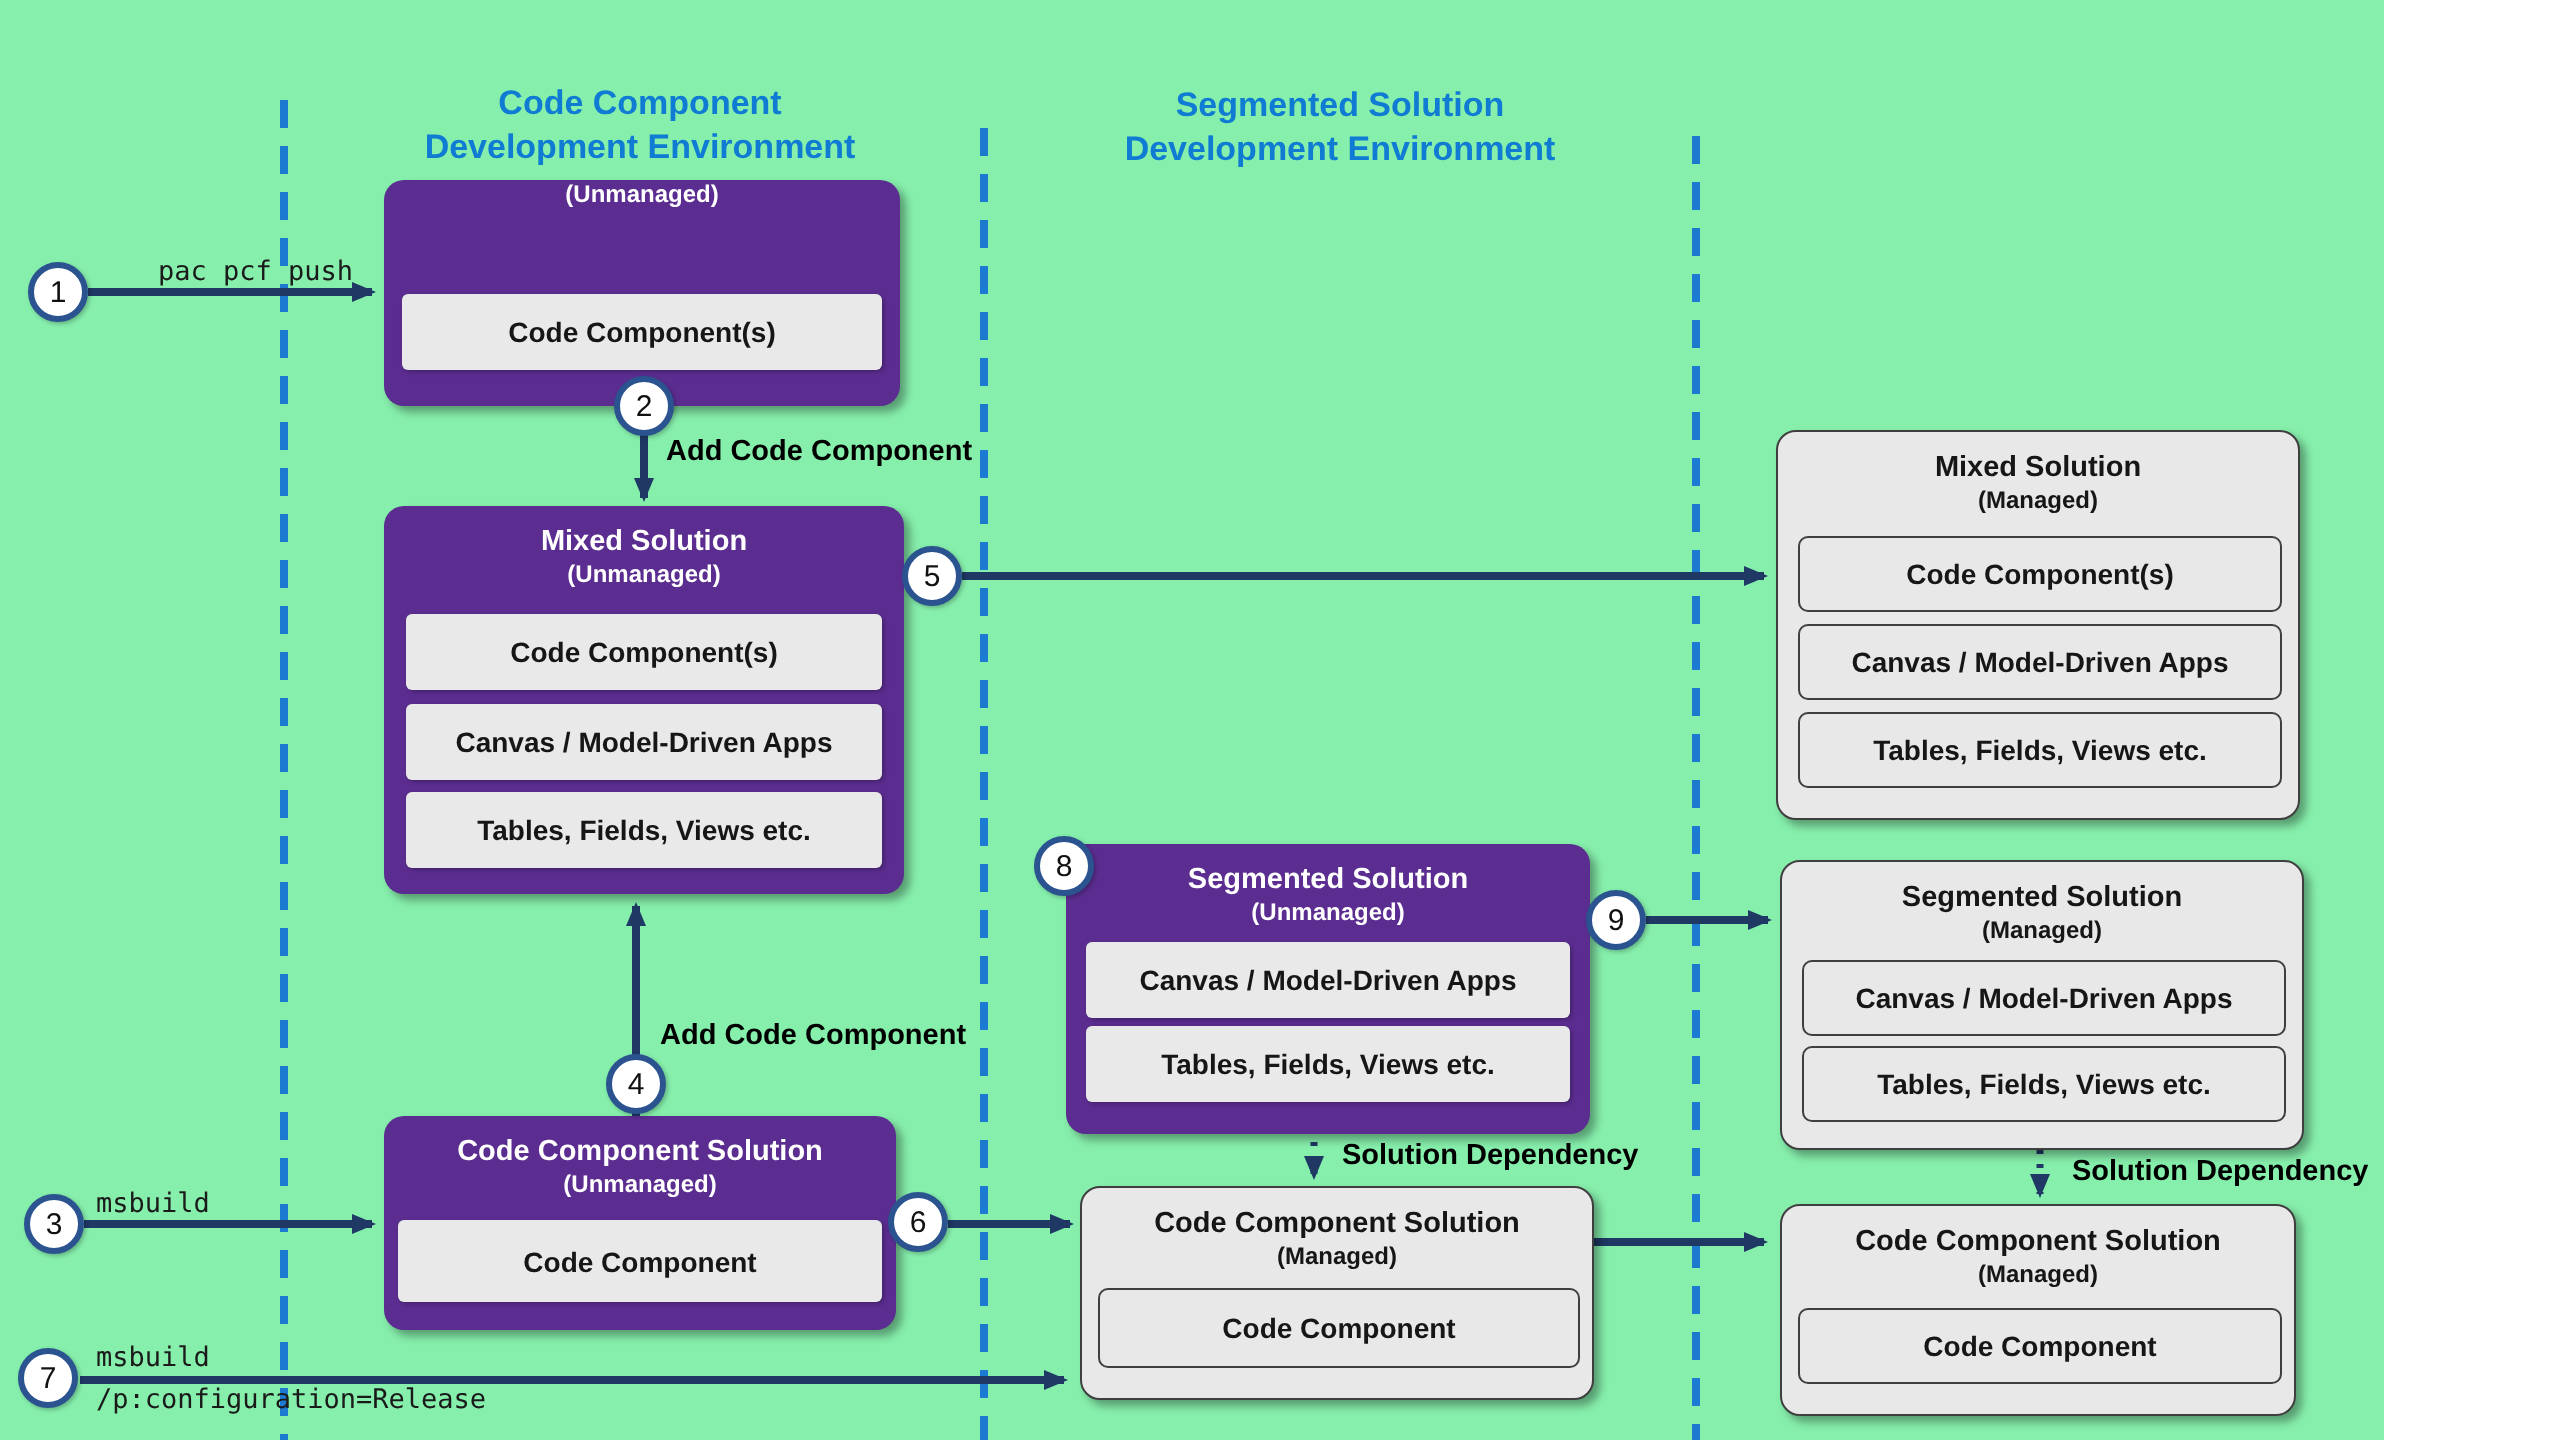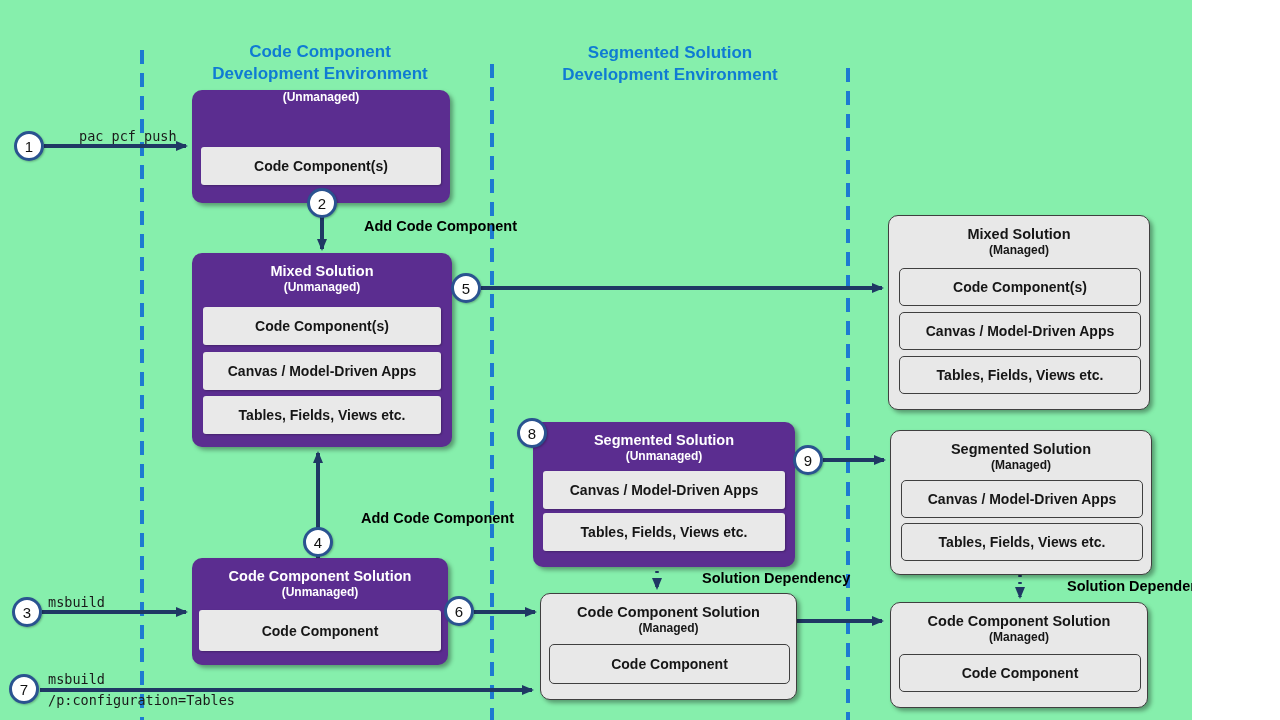--- a/index.html
+++ b/index.html
@@ -23,21 +23,21 @@
     box-shadow:1px 1px 2px rgba(0,0,0,0.25);}
   .grow{position:absolute;background:var(--box-gray,#E8E8E8);border:1.3px solid var(--dark-border,#3F3F3F);
     border-radius:5px;color:#161616;font-weight:bold;font-size:14px;
     display:flex;align-items:center;justify-content:center;box-sizing:border-box;}
   .step{position:absolute;z-index:5;width:30px;height:30px;border-radius:50%;background:#fff;
     border:3.5px solid var(--circle-border,#2A5390);box-sizing:border-box;
     display:flex;align-items:center;justify-content:center;font-size:15px;color:#111;
     box-shadow:1px 1px 2px rgba(0,0,0,0.25);}
   .cmd{position:absolute;z-index:4;font-family:"DejaVu Sans Mono","Liberation Mono",monospace;
     font-size:13.5px;color:#1a1a1a;white-space:nowrap;}
-  .blabel{position:absolute;z-index:4;font-weight:bold;font-size:14.5px;color:#000;white-space:nowrap;margin-left:31px;}
+  .blabel{position:absolute;z-index:4;font-weight:bold;font-size:14.5px;color:#000;white-space:nowrap;}
 </style>
 </head>
 <body>
 
 <div class="stage">
 
   <svg class="overlay" width="1280" height="720" viewBox="0 0 1280 720">
     <defs>
       <marker id="ah" markerWidth="12" markerHeight="10" refX="10" refY="5" orient="auto" markerUnits="userSpaceOnUse">
         <path d="M0,0 L12,5 L0,10 z" class="ahead"></path>
@@ -126,20 +126,20 @@
   <div class="step" style="left:303px;top:527px;">4</div>
   <div class="step" style="left:451px;top:273px;">5</div>
   <div class="step" style="left:444px;top:596px;">6</div>
   <div class="step" style="left:9px;top:674px;">7</div>
   <div class="step" style="left:517px;top:418px;">8</div>
   <div class="step" style="left:793px;top:445px;">9</div>
 
   <div class="cmd" style="left:48px;top:128px;margin-left:31px;">pac pcf push</div>
   <div class="cmd" style="left:48px;top:594px;">msbuild</div>
   <div class="cmd" style="left:48px;top:671px;">msbuild</div>
-  <div class="cmd" style="left:48px;top:692px;">/p:configuration=Tables</div>
+  <div class="cmd" style="left:48px;top:692px;">/p:configuration=Release</div>
 
   <div class="blabel" style="left:333px;top:218px;">Add Code Component</div>
   <div class="blabel" style="left:330px;top:510px;">Add Code Component</div>
   <div class="blabel" style="left:671px;top:570px;">Solution Dependency</div>
   <div class="blabel" style="left:1036px;top:578px;">Solution Dependency</div>
 
 </div>
 
 </body></html>

